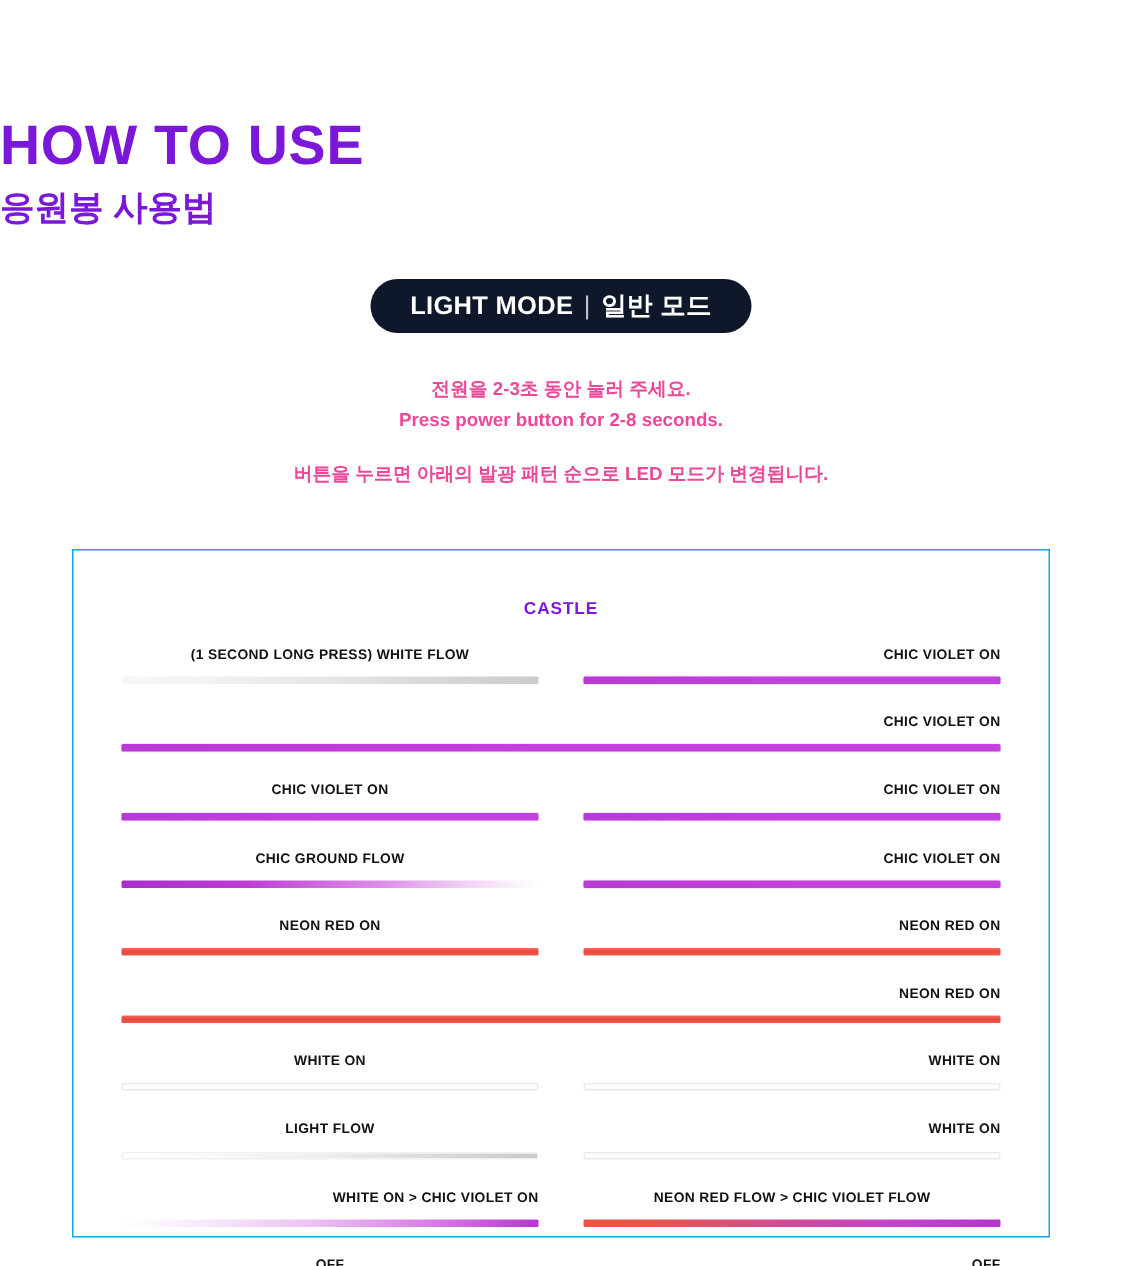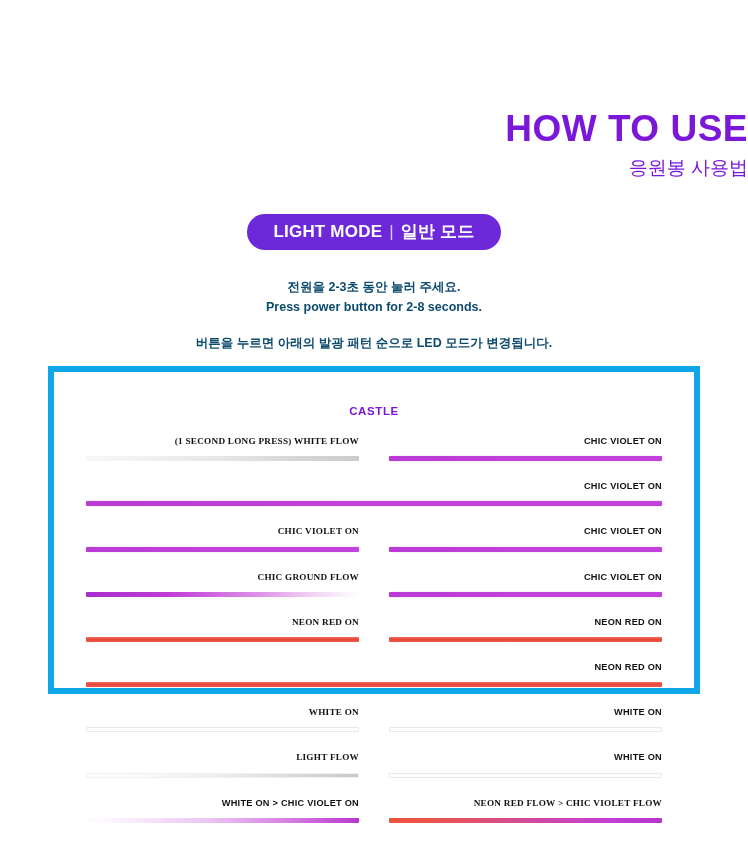--- a/index.html
+++ b/index.html
@@ -16,46 +16,46 @@
   }
 
   .page {
     position: relative;
     width: 748px;
     height: 844px;
   }
 
   
   .header {
-    padding-top: 110px;
-    text-align: right;
+    padding-top: 78px;
+    text-align: left;
   }
   .title-main {
     font-size: 37px;
     font-weight: 800;
     letter-spacing: 0.5px;
     color: #7a17d8;
     line-height: 1.05;
     margin: 0;
   }
   .title-sub {
-    font-size: 19px;
-    font-weight: 400;
+    font-size: 23px;
+    font-weight: 700;
     color: #7a17d8;
     margin: 8px 0 0 0;
     line-height: 1.2;
   }
 
   .badge-wrap {
     text-align: center;
     margin-top: 34px;
   }
   .badge {
     display: inline-block;
-    background: #6d28d9;
+    background: #0f172a;
     color: #ffffff;
     border-radius: 20px;
     padding: 9px 26px 10px 26px;
     font-size: 17px;
     font-weight: 800;
     letter-spacing: 0.2px;
     line-height: 1;
   }
   .badge .sep {
     display: inline-block;
@@ -64,39 +64,39 @@
     opacity: 0.75;
   }
 
   .instructions {
     text-align: center;
     margin-top: 27px;
   }
   .instr-line {
     font-size: 12.5px;
     font-weight: 700;
-    color: #0c4a6e;
+    color: #ec4899;
     line-height: 1.65;
   }
   .instr-line.en {
     font-weight: 700;
   }
   .instr-gap {
     height: 15px;
   }
 
   
   .card {
     position: absolute;
     left: 48px;
     top: 366px;
     width: 652px;
-    height: 328px;
+    height: 459px;
     background: #ffffff;
-    border: 6px solid #0ea5e9;
+    border: 1px solid #0ea5e9;
     box-sizing: border-box;
   }
 
   .col-headers {
     display: flex;
     padding-top: 33px;
   }
   .col-head {
     flex: 1;
     text-align: center;
@@ -123,21 +123,21 @@
   }
   .cell-label {
     font-size: 9.2px;
     font-weight: 700;
     letter-spacing: 0.25px;
     color: #111111;
     line-height: 1;
     white-space: nowrap;
     overflow: hidden;
   }
-  .cell.left .cell-label { text-align: right; font-family: Liberation Serif, serif; }
+  .cell.left .cell-label { text-align: center; }
   .cell.right .cell-label { text-align: right; }
 
   .bar {
     height: 5px;
     margin-top: 10px;
     border-radius: 1px;
   }
   .bar-spacer { height: 21px; }
 
   

